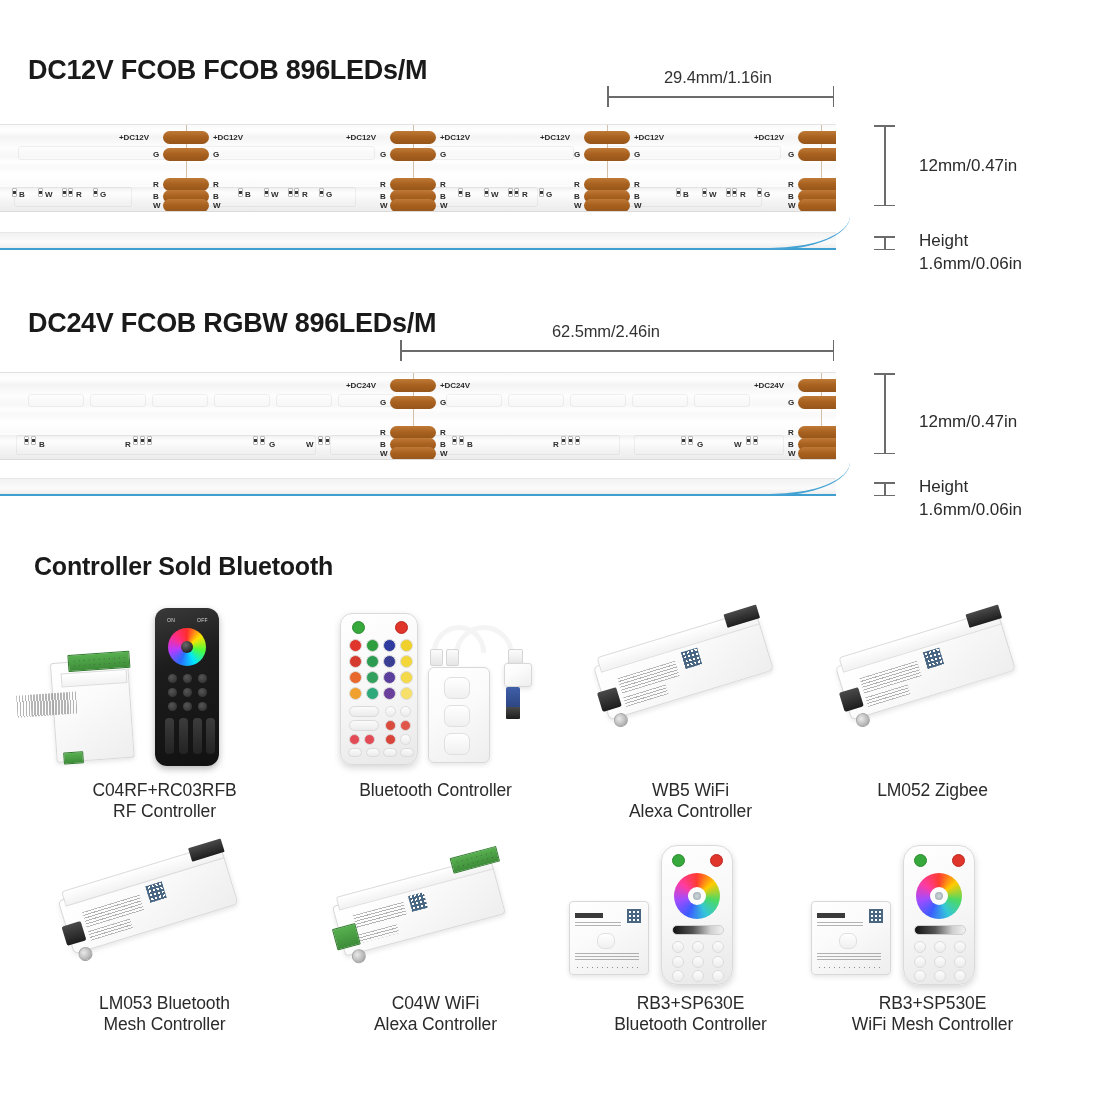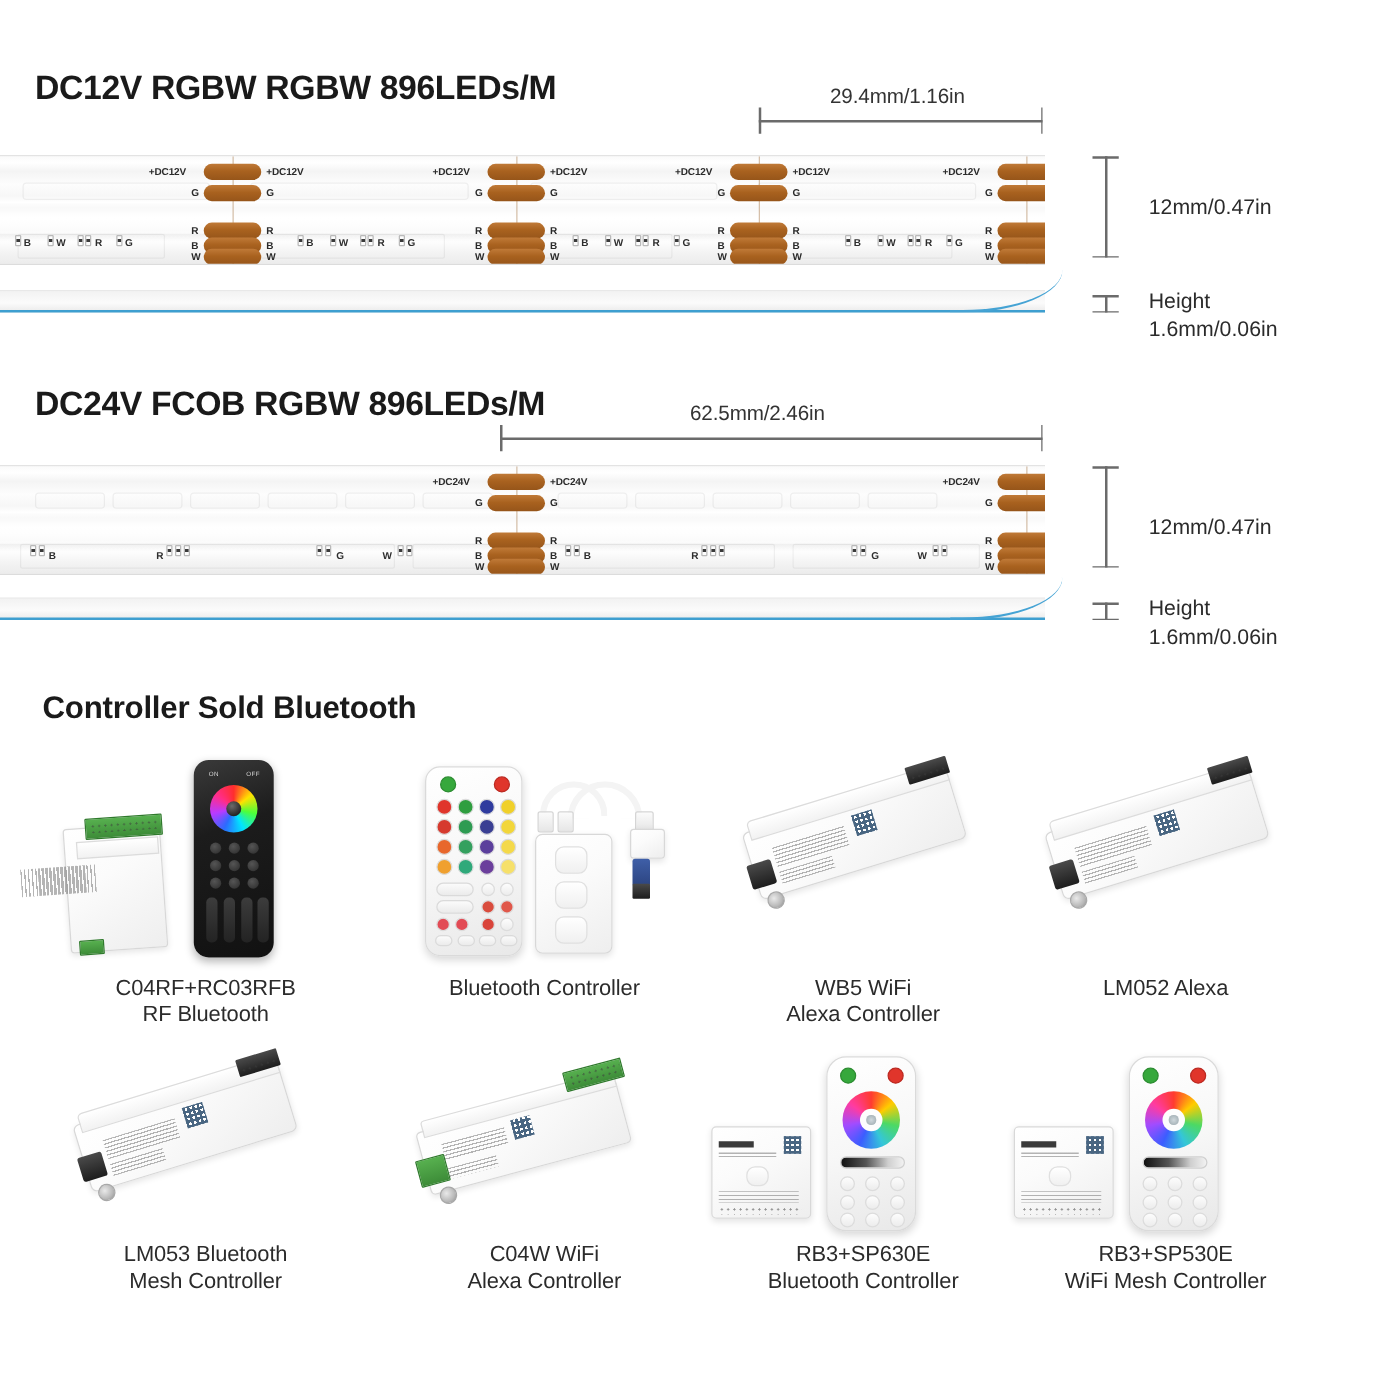--- a/index.html
+++ b/index.html
@@ -324,21 +324,21 @@
   }
   .dotgrid {
     position: absolute;
     background-image: radial-gradient(circle, rgba(60,60,60,0.55) 0.7px, transparent 0.9px);
     background-size: 5px 5px;
   }
 </style>
 </head>
 <body>
 
-<div class="strip-title" style="left:28px; top:55px;">DC12V RGBW RGBW 896LEDs/M</div>
+<div class="strip-title" style="left:28px; top:55px;">DC12V FCOB FCOB 896LEDs/M</div>
 
 <div class="dim-h" style="left:607px; top:86px; width:227px; height:21px;">
   <div class="bar"></div>
   <div class="cap l"></div>
   <div class="cap r"></div>
 </div>
 <div class="dim-label" style="left:664px; top:68px;">29.4mm/1.16in</div>
 
 <div class="strip-block" style="top:0;">
 
@@ -629,21 +629,21 @@
       <div class="btn-round-dark" style="left:28px; top:94px; width:9px; height:9px;"></div>
       <div class="btn-round-dark" style="left:43px; top:94px; width:9px; height:9px;"></div>
       <div class="btn-dark" style="left:10px; top:110px; width:9px; height:36px;"></div>
       <div class="btn-dark" style="left:24px; top:110px; width:9px; height:36px;"></div>
       <div class="btn-dark" style="left:38px; top:110px; width:9px; height:36px;"></div>
       <div class="btn-dark" style="left:51px; top:110px; width:9px; height:36px;"></div>
     </div>
   </div>
   <div class="cell-caption" style="margin-top:10px;">
     <div>C04RF+RC03RFB</div>
-    <div>RF Bluetooth</div>
+    <div>RF Controller</div>
   </div>
 </div>
 
 <div class="cell" style="left:298px; top:605px;">
   <div class="cell-art">
 
     <div class="remote-white" style="left:42px; top:8px; width:78px; height:152px;">
       <div class="kbtn" style="left:11px; top:7px; width:13px; height:13px; background:#36a83c; border-color:#2d8c32;"></div>
       <div class="kbtn" style="left:54px; top:7px; width:13px; height:13px; background:#e0352b; border-color:#bb2a22;"></div>
 
@@ -731,21 +731,21 @@
       <div class="blackterm" style="left:140px; top:2px; width:34px; height:14px;"></div>
       <div class="dotgrid" style="left:142px; top:4px; width:30px; height:9px;"></div>
       <div class="qr" style="left:88px; top:26px; width:17px; height:17px;"></div>
       <div class="microline" style="left:20px; top:32px; width:60px; height:16px;"></div>
       <div class="microline" style="left:20px; top:52px; width:44px; height:10px;"></div>
       <div class="blackterm" style="left:-4px; top:40px; width:20px; height:20px; border-radius:2px;"></div>
       <div class="jack" style="left:4px; top:66px; width:14px; height:14px;"></div>
     </div>
   </div>
   <div class="cell-caption" style="margin-top:10px;">
-    <div>LM052 Alexa</div>
+    <div>LM052 Zigbee</div>
   </div>
 </div>
 
 <div class="cell" style="left:27px; top:845px;">
   <div class="cell-art" style="height:140px;">
     <div class="dev" style="left:40px; top:12px; width:190px; height:120px; transform:rotate(-17deg);">
       <div class="boxwhite" style="left:0; top:14px; width:172px; height:56px; border-radius:5px;"></div>
       <div class="boxtop" style="left:6px; top:6px; width:166px; height:16px; border-radius:4px 4px 0 0;"></div>
       <div class="blackterm" style="left:140px; top:2px; width:34px; height:14px;"></div>
       <div class="dotgrid" style="left:142px; top:4px; width:30px; height:9px;"></div>

